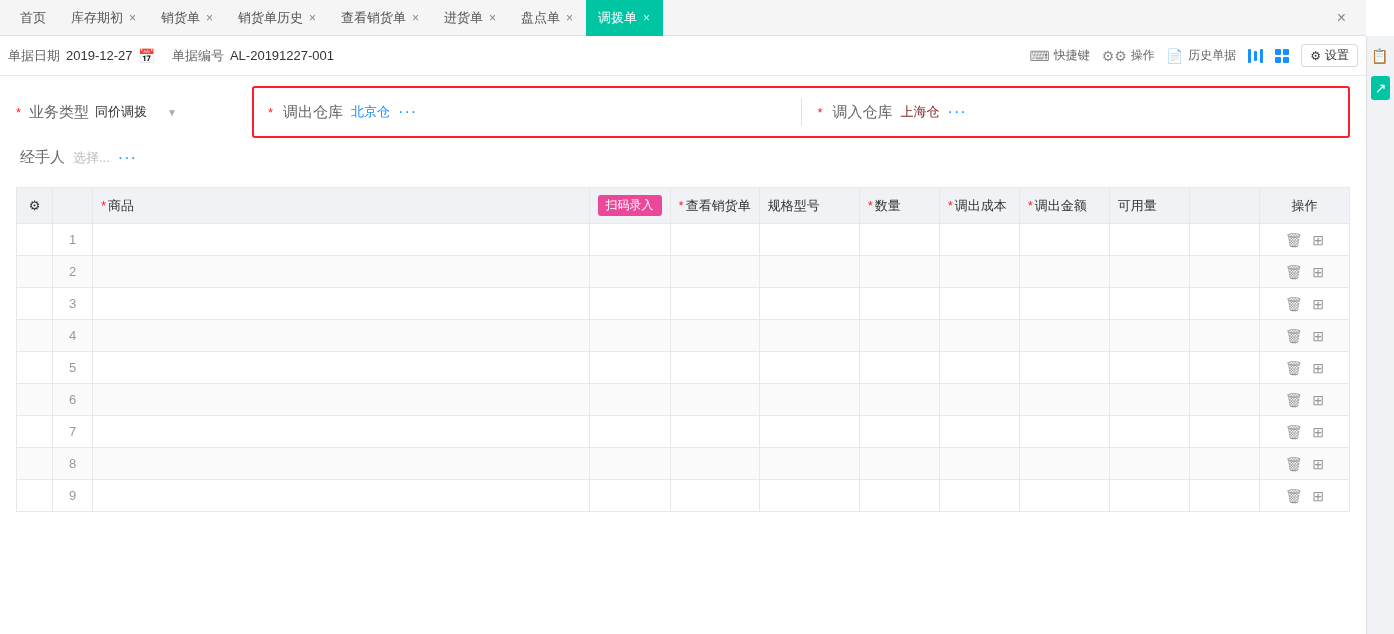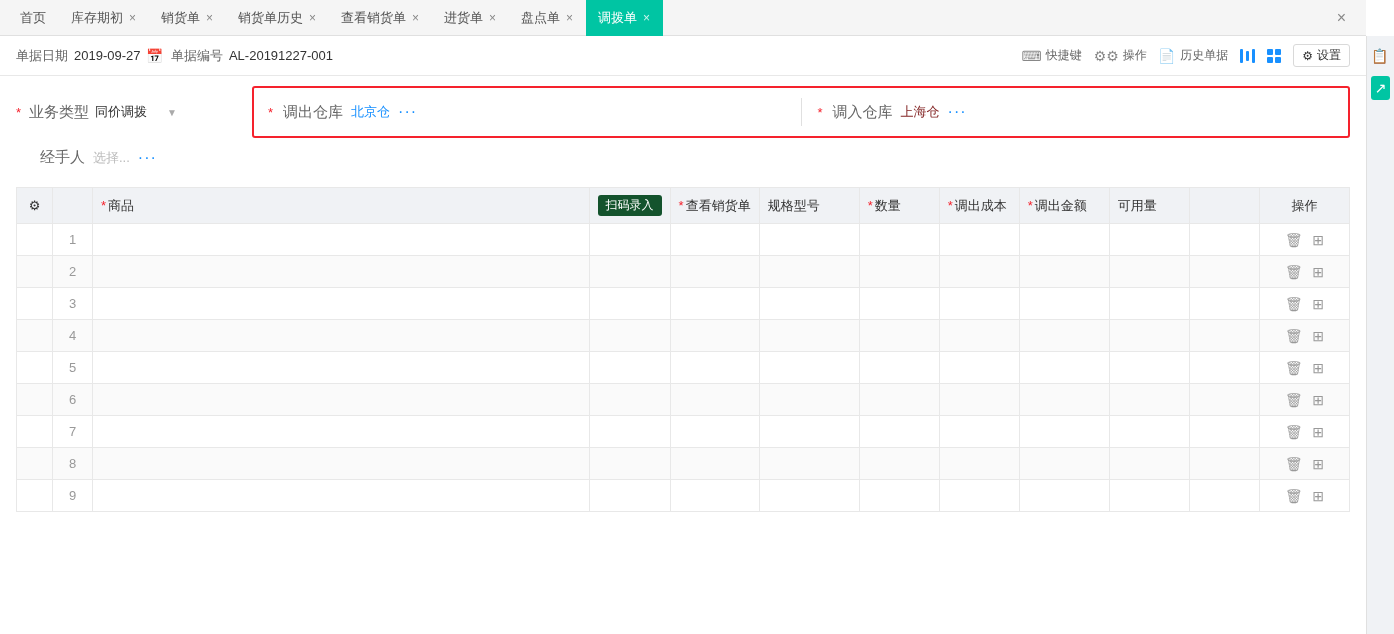--- a/index.html
+++ b/index.html
@@ -42,24 +42,24 @@
       font-size: 16px;
       color: #888;
       cursor: pointer;
       padding: 0 12px;
     }
 
     
     .toolbar {
       display: flex;
       align-items: center;
-      padding: 8px 16px;
+      padding: 8px 8px;
       border-bottom: 1px solid #e8e8e8;
       background: #fff;
-      gap: 7px;
+      gap: 16px;
     }
     .toolbar-item {
       display: flex;
       align-items: center;
       gap: 6px;
       font-size: 13px;
       color: #333;
     }
     .toolbar-label { color: #666; }
     .toolbar-value { color: #333; font-weight: 500; }
@@ -208,21 +208,21 @@
     .col-scan { width: 80px; }
     .col-unit { width: 80px; }
     .col-spec { width: 100px; }
     .col-qty { width: 80px; }
     .col-cost { width: 80px; margin-top: 18px; }
     .col-amount { width: 90px; }
     .col-avail { width: 80px; }
     .col-action { width: 90px; text-align: center; }
 
     .scan-btn {
-      background: #14532d;
+      background: #ec4899;
       color: #fff;
       border: none;
       border-radius: 3px;
       padding: 2px 8px;
       font-size: 12px;
       cursor: pointer;
     }
     .action-icon {
       color: #999;
       cursor: pointer;
@@ -305,21 +305,21 @@
     <div class="tab-item active">
       <span>调拨单</span>
       <span class="tab-close">×</span>
     </div>
     <span class="tab-close-right">×</span>
   </div>
 
   <div class="toolbar">
     <div class="toolbar-item">
       <span class="toolbar-label">单据日期</span>
-      <span class="toolbar-value">2019-09-27</span>
+      <span class="toolbar-value">2019-12-27</span>
       <span class="toolbar-icon">📅</span>
     </div>
     <div class="toolbar-item">
       <span class="toolbar-label">单据编号</span>
       <span class="toolbar-value">AL-20191227-001</span>
     </div>
     <div class="toolbar-right">
       <div class="toolbar-right-btn">
         <span class="icon">⌨</span>
         <span>快捷键</span>
@@ -375,21 +375,21 @@
         <div class="warehouse-section">
           <span class="required-star">*</span>
           <span class="field-label">调入仓库</span>
           <span class="field-value" style="color:#7f1d1d;">上海仓</span>
           <span class="more-dots">···</span>
         </div>
       </div>
     </div>
 
     <div class="form-row second-form-row">
-      <span class="field-label" style="margin-left: 24px;">经手人</span>
+      <span class="field-label" style="margin-left: 4px;">经手人</span>
       <span class="field-value" style="color:#bbb;">选择...</span>
       <span class="more-dots">···</span>
     </div>
   </div>
 
   <div class="table-container">
     <table>
       <thead>
         <tr>
           <th class="col-gear">

